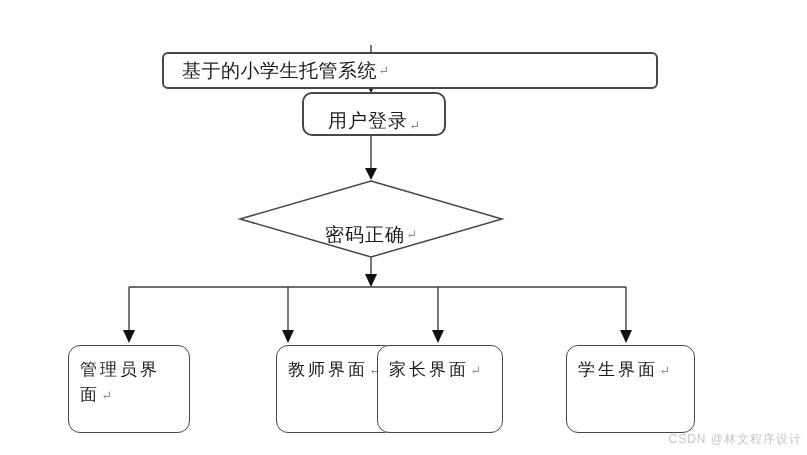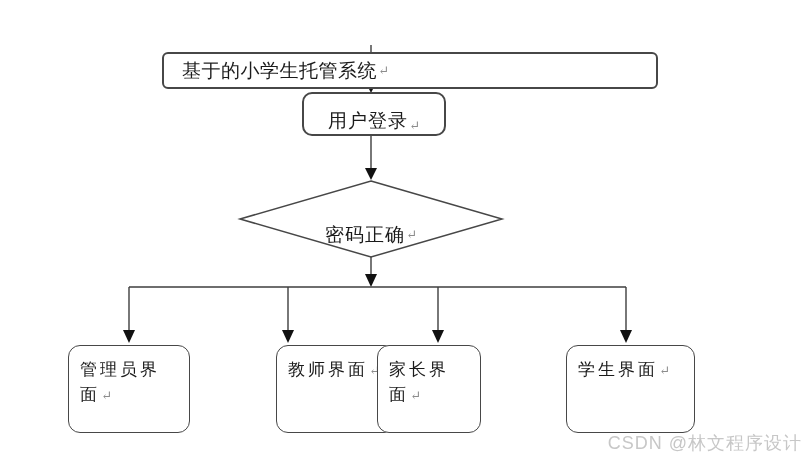--- a/index.html
+++ b/index.html
@@ -60,33 +60,33 @@
     top:345px;height:88px;
     border-radius:12px;
     border-width:1.5px;
     padding:11px 12px 0 11px;
     font-size:17px;
     letter-spacing:3px;
     line-height:25px;
   }
   .leaf-1{left:68px;width:122px;}
   .leaf-2{left:228px;width:120px;margin-left:48px;}
-  .leaf-3{left:377px;width:104px;}
+  .leaf-3{left:377px;width:126px;}
   .leaf-4{left:566px;width:129px;}
   .return-mark{
     color:#8c8c8c;
     font-size:13px;
     letter-spacing:0;
     margin-left:1px;
   }
   .watermark{
     position:absolute;
     right:5px;top:431px;
     font-family:"Liberation Sans","DejaVu Sans",sans-serif;
-    font-size:18px;
+    font-size:12px;
     color:#c7c7c7;
     letter-spacing:1px;
     white-space:nowrap;
   }
 </style>
 </head>
 <body>
 
 <div class="stage">
 

